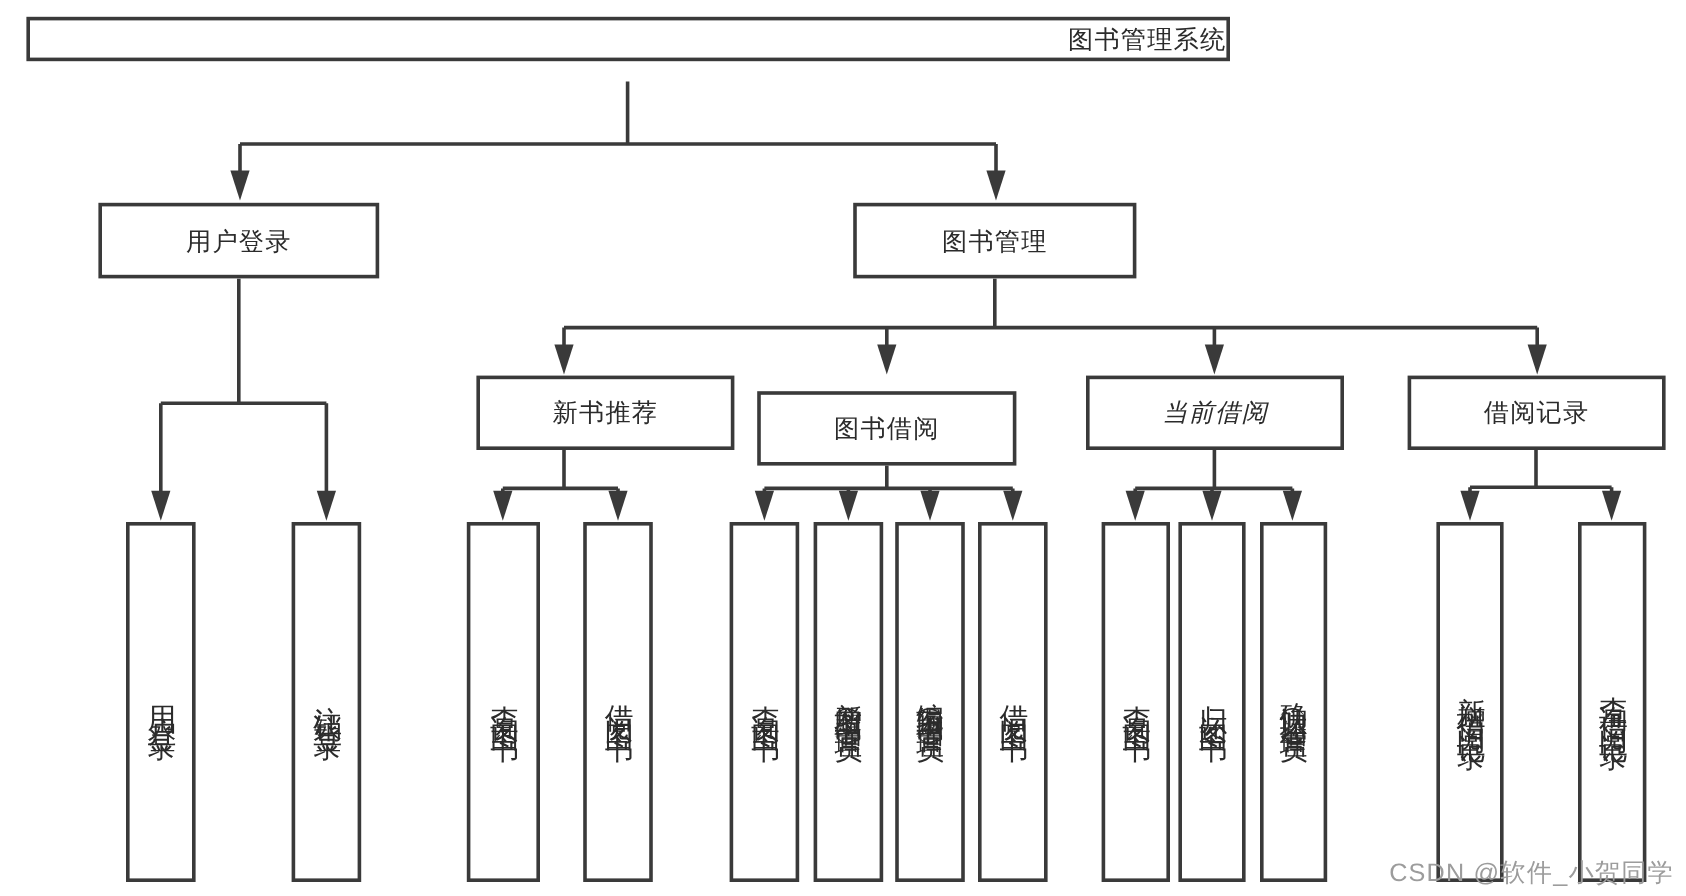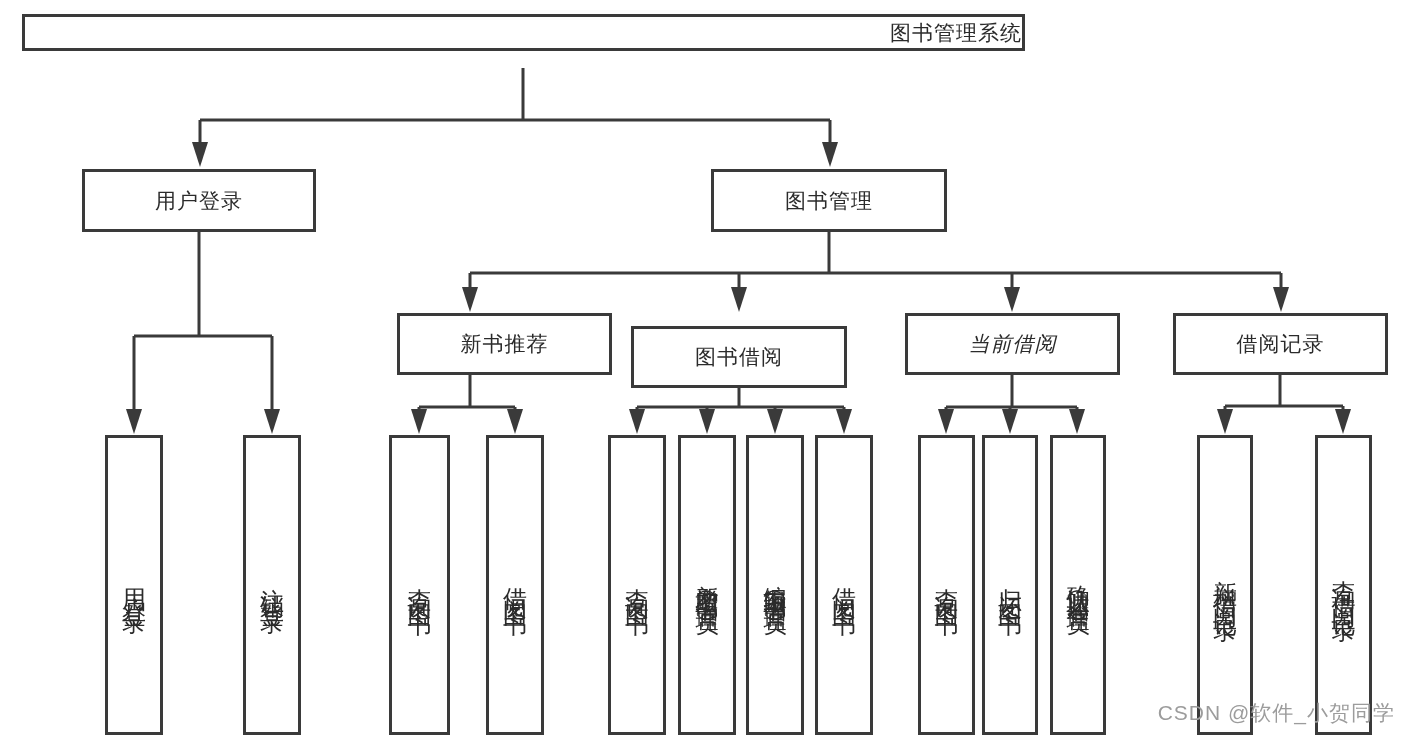--- a/index.html
+++ b/index.html
@@ -24,21 +24,21 @@
   }
   .hnode{font-size:21px;letter-spacing:1px;}
   .vleaf{width:58px;top:435px;height:300px;}
   .vtext{
     writing-mode:vertical-rl;text-orientation:mixed;
     font-size:24px;letter-spacing:8px;line-height:1;
     white-space:nowrap;
   }
   .vtext.tight{font-size:23px;letter-spacing:4px;}
   .watermark{
-    position:absolute;z-index:2;right:10px;bottom:20px;
+    position:absolute;z-index:2;right:10px;bottom:6px;
     font-size:21px;color:var(--watermark-color);letter-spacing:1px;text-align:center;
   }
 </style>
 </head>
 <body>
 
 <div class="stage">
 
   <svg class="connectors" width="1405" height="747" viewBox="0 0 1405 747" aria-hidden="true">
     <g stroke="currentColor" stroke-width="3" fill="none">

